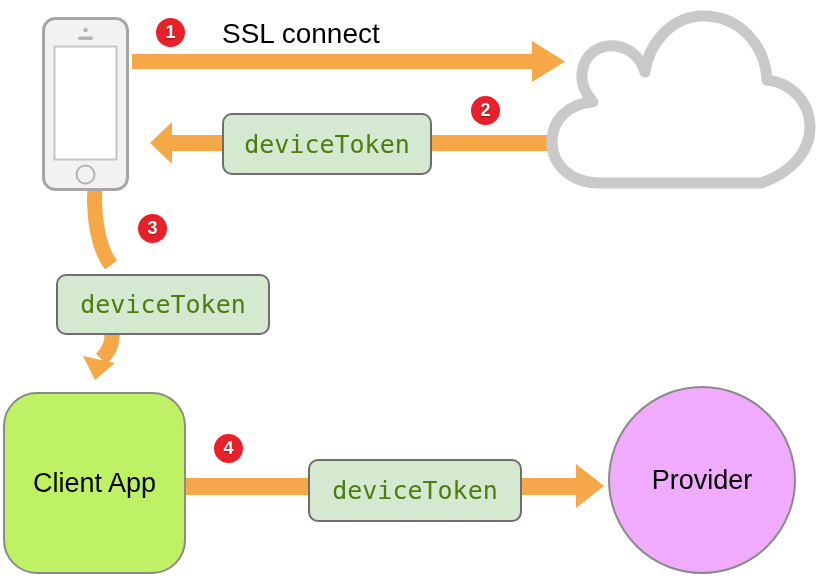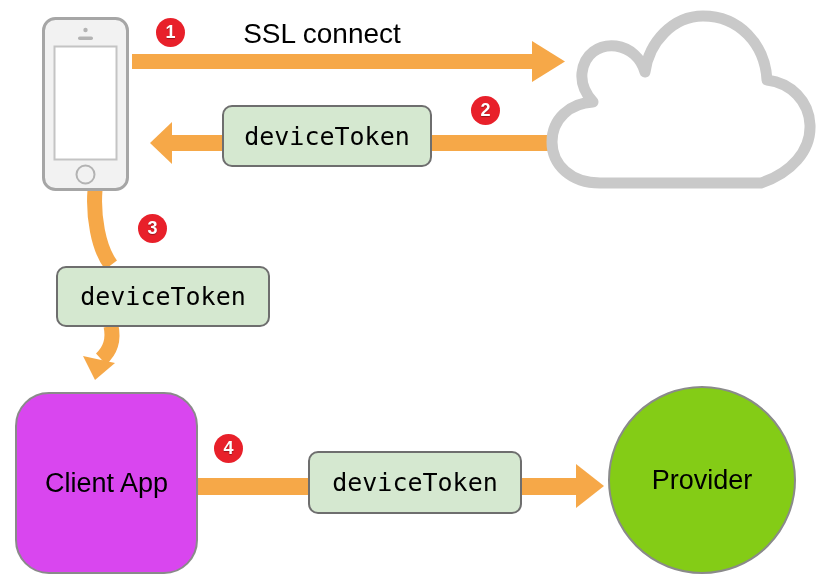--- a/index.html
+++ b/index.html
@@ -17,24 +17,25 @@
   }
   .overlay { position: absolute; }
 
   .token {
     position: absolute;
     display: flex;
     align-items: center;
     justify-content: center;
     font-family: "DejaVu Sans Mono", monospace;
     font-size: 25px;
-    color: #000000;
+    color: #4d7c0f;
     border: 2px solid #6e6e6e;
     border-radius: 10px;
     box-sizing: border-box;
+    margin-top: 8px;
   }
   .token-1 { left: 222px; top: 105px; width: 210px; height: 62px; }
   .token-2 { left: 56px;  top: 266px; width: 214px; height: 61px; }
   .token-3 { left: 308px; top: 451px; width: 214px; height: 63px; }
 
   .badge {
     position: absolute;
     width: 29px;
     height: 29px;
     border-radius: 50%;
@@ -58,21 +59,20 @@
     font-size: 27px;
     color: #000;
     border: 2px solid #8a8a8a;
     box-sizing: border-box;
   }
   .node-client   { left: 3px;   top: 392px; width: 183px; height: 182px; border-radius: 34px; }
   .node-provider { left: 608px; top: 386px; width: 188px; height: 188px; border-radius: 50%; }
 
   .flow-label {
     position: absolute;
-    text-align: center;
     font-size: 28px;
     color: #000;
   }
   .label-ssl  { left: 222px; top: 18px;  width: 200px; }
   .label-apns { left: 610px; top: 108px; width: 160px; }
 </style>
 </head>
 <body>
 
 <div class="stage">
@@ -125,16 +125,16 @@
 
   <div class="overlay badge badge-1" style="background-color: rgb(232, 32, 42); color: rgb(255, 255, 255);">1</div>
   <div class="overlay badge badge-2" style="background-color: rgb(232, 32, 42); color: rgb(255, 255, 255);">2</div>
   <div class="overlay badge badge-3" style="background-color: rgb(232, 32, 42); color: rgb(255, 255, 255);">3</div>
   <div class="overlay badge badge-4" style="background-color: rgb(232, 32, 42); color: rgb(255, 255, 255);">4</div>
 
   <div class="overlay token token-1" style="background-color: rgb(213, 232, 208); border-color: rgb(110, 110, 110);">deviceToken</div>
   <div class="overlay token token-2" style="background-color: rgb(213, 232, 208); border-color: rgb(110, 110, 110);">deviceToken</div>
   <div class="overlay token token-3" style="background-color: rgb(213, 232, 208); border-color: rgb(110, 110, 110);">deviceToken</div>
 
-  <div class="overlay node node-client" style="background-color: #d946ef; border-color: rgb(138, 138, 138); margin-left: 12px;">Client App</div>
-  <div class="overlay node node-provider" style="background-color: #84cc16; border-color: rgb(138, 138, 138);">Provider</div>
+  <div class="overlay node node-client" style="background-color: #bef264; border-color: rgb(138, 138, 138);">Client App</div>
+  <div class="overlay node node-provider" style="background-color: #f0abfc; border-color: rgb(138, 138, 138);">Provider</div>
 
 </div>
 
 </body></html>

